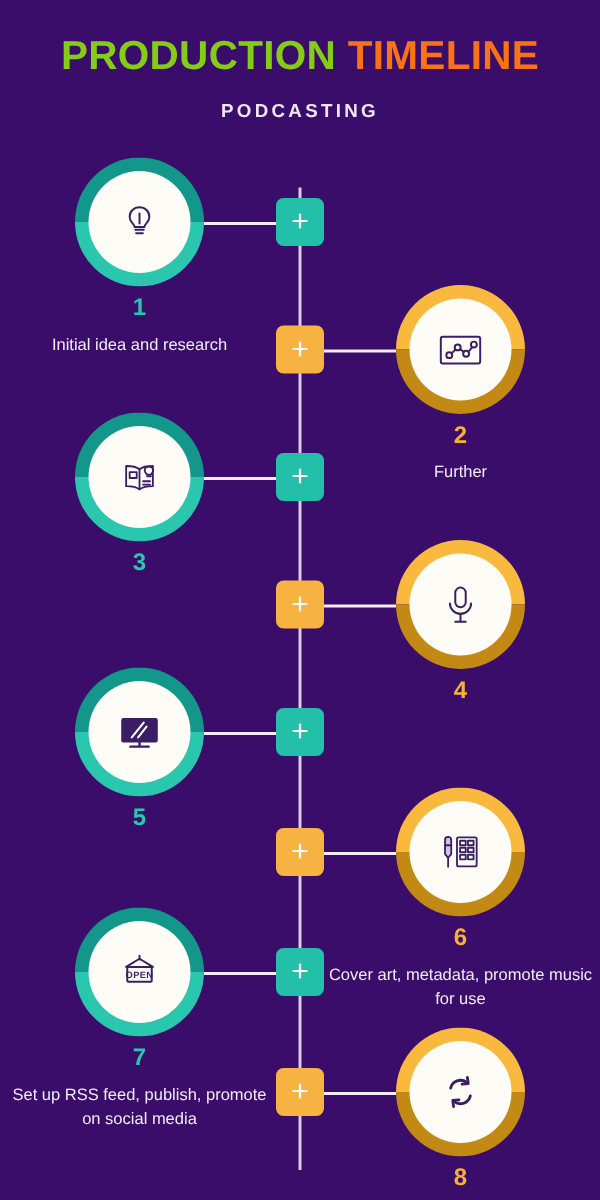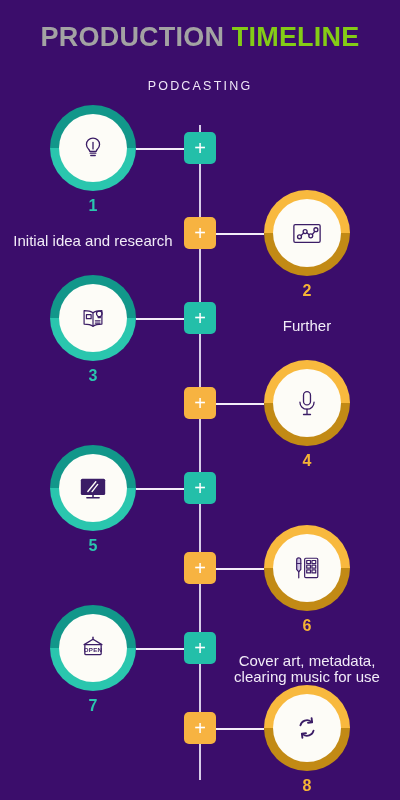--- a/index.html
+++ b/index.html
@@ -24,29 +24,29 @@
     text-align: center;
   }
 
   .title {
     font-size: 27px;
     font-weight: bold;
     letter-spacing: 0.2px;
     line-height: 1;
     white-space: nowrap;
   }
-  .title .word-a { color: #a3a3a3; }
-  .title .word-b { color: #84cc16; }
+  .title .word-a { color: #84cc16; }
+  .title .word-b { color: #f97316; }
 
   .subtitle {
-    margin-top: 28px;
+    margin-top: 16px;
     font-size: 12.5px;
     letter-spacing: 2.2px;
     color: #EFE6F7;
-    font-weight: normal;
+    font-weight: bold;
   }
 
   
   .timeline {
     position: absolute;
     top: 95px;
     left: 0;
     width: 400px;
     height: 705px;
   }
@@ -146,22 +146,22 @@
 
   .step-num {
     font-size: 16px;
     font-weight: bold;
     line-height: 1.1;
   }
   .node.left  .step-num { color: #2AC6AE; }
   .node.right .step-num { color: #F5B335; }
 
   .step-text {
-    margin-top: 18px;
-    font-size: 15px;
+    margin-top: 7px;
+    font-size: 11px;
     line-height: 16px;
     color: #F2ECF8;
     font-weight: normal;
   }
 </style>
 </head>
 <body>
 
 <div class="header">
   <div class="title">
@@ -301,21 +301,21 @@
               <rect x="22.3" y="8" width="4" height="3.2"></rect>
       <rect x="16.7" y="13" width="4" height="3.2"></rect>
               <rect x="22.3" y="13" width="4" height="3.2"></rect>
       <rect x="16.7" y="18" width="4" height="3.2"></rect>
               <rect x="22.3" y="18" width="4" height="3.2"></rect>
     </svg>
           </div>
     </div>
     <div class="caption">
       <div class="step-num">6</div>
-      <div class="step-text">Cover art, metadata, clearing music for use</div>
+      <div class="step-text">Cover art, metadata, promote music for use</div>
     </div>
       </div>
       <div class="node left" style="top: 510px;">
     <div class="connector"></div>
     <div class="plus teal">
       <span>+</span>
     </div>
     <div class="circle teal">
       <div class="ring-top"></div>
       <div class="ring-bottom"></div>
@@ -323,20 +323,21 @@
             <svg width="32" height="30" viewBox="0 0 34 32" fill="none" stroke="#3B1D66" stroke-width="1.4" stroke-linecap="round" stroke-linejoin="round">
       <path d="M17 4.5v2.6"></path>
       <path d="M7.5 12.4L17 6.6l9.5 5.8"></path>
       <rect x="8.3" y="12.4" width="17.4" height="10.6" rx="0.8"></rect>
       <text x="17" y="20.1" font-family="Liberation Sans, sans-serif" font-size="6.6" font-weight="bold" fill="#3B1D66" stroke="none" text-anchor="middle" letter-spacing="0.3">OPEN</text>
     </svg>
           </div>
     </div>
     <div class="caption">
       <div class="step-num">7</div>
+      <div class="step-text">Set up RSS feed, publish, promote on social media</div>
     </div>
       </div>
       <div class="node right" style="top: 590px;">
     <div class="connector"></div>
     <div class="plus gold">
       <span>+</span>
     </div>
     <div class="circle gold">
       <div class="ring-top"></div>
       <div class="ring-bottom"></div>

